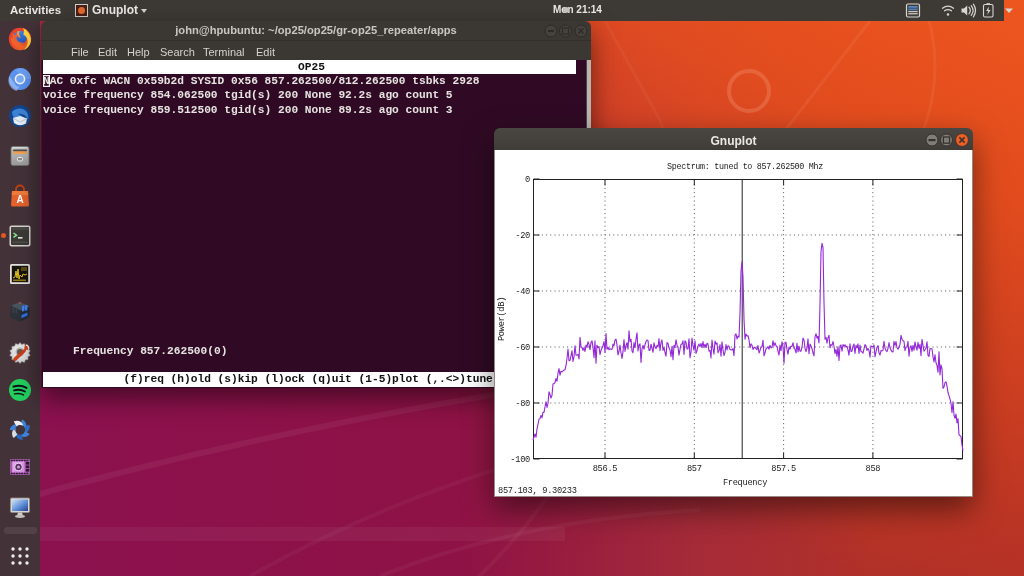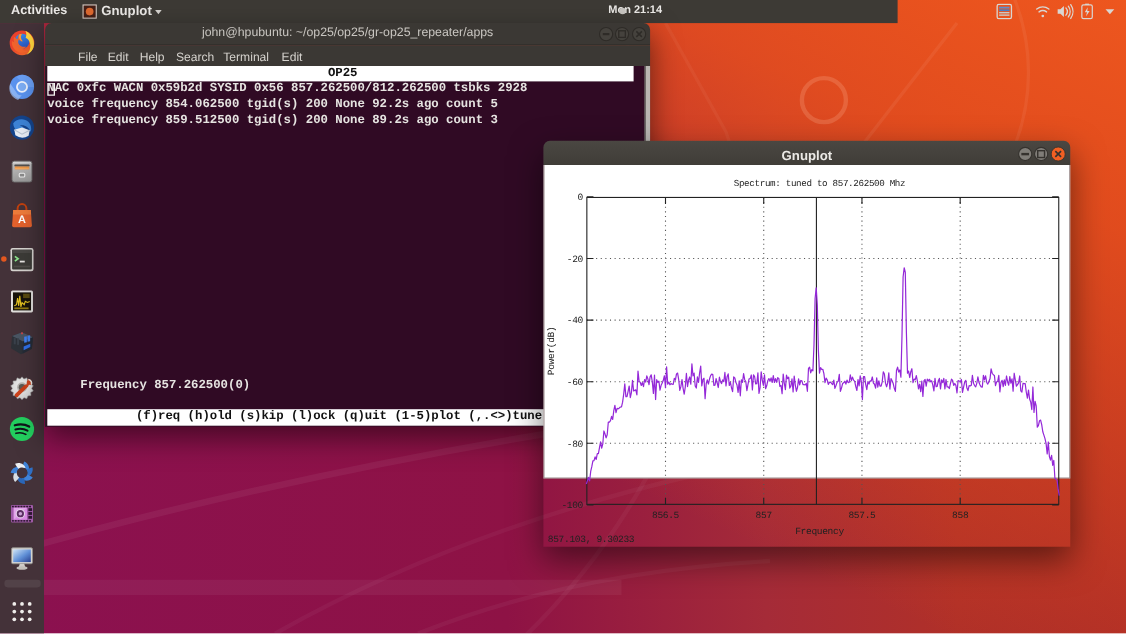--- a/index.html
+++ b/index.html
@@ -1,42 +1,42 @@
 <!DOCTYPE html>
 <html><head>
 <meta charset="utf-8">
 <style>
 * { margin:0; padding:0; box-sizing:border-box; }
 html,body { width:1024px; height:576px; overflow:hidden; }
 body { font-family:"Liberation Sans", sans-serif; position:relative; }
 #wall { position:absolute; left:0; top:0; width:1024px; height:576px;
   background:linear-gradient(205deg, rgba(240,88,30,0.96) 0%, rgba(238,83,27,0.8) 20%, rgba(235,80,25,0.45) 40%, rgba(235,80,25,0) 62%), linear-gradient(to right, #8b1150 0%, #8e1245 45%, #a52b38 68%, #b03028 85%, #ab2c28 100%);
 }
-#topbar { position:absolute; left:0; top:0; width:816px; height:21px; background:#3d3a35; color:#e8e6e3; }
+#topbar { position:absolute; left:0; top:0; width:1004px; height:21px; background:#3d3a35; color:#e8e6e3; }
 #topbar .act { position:absolute; left:10px; top:3.5px; font-size:11.5px; font-weight:600; color:#eceae7; }
 #topbar .appico { position:absolute; left:75px; top:4px; width:13px; height:13px; background:#471f16; border:1.5px solid #d0cdc8; }
 #topbar .appico i { position:absolute; left:1.5px; top:1.5px; width:7px; height:7px; background:#e06a30; border-radius:50%; display:block;}
 #topbar .appname { position:absolute; left:92px; top:3px; font-size:12px; font-weight:600; color:#eceae7; }
 #topbar .appcar { position:absolute; left:141px; top:9px; width:0; height:0; border-left:3.5px solid transparent; border-right:3.5px solid transparent; border-top:4.5px solid #d6d3cf; }
 #topbar .clock { position:absolute; left:506px; top:3.5px; font-size:10px; font-weight:700; color:#eceae7;margin-left:47px; }
 #topbar .notifdot { position:absolute; left:563px; top:7px; width:6px; height:6px; border-radius:50%; background:#c9c6c2; }
 #dock { position:absolute; left:0; top:21px; width:40px; height:555px; background:#443239; }
 .dkic { position:absolute; left:8px; width:24px; height:24px; }
 #term { position:absolute; left:41px; top:21px; width:550px; height:367px; box-shadow:0 10px 26px rgba(0,0,0,0.5); border-radius:6px 6px 0 0; }
 #term .tbar { position:absolute; left:0; top:0; width:550px; height:20px; background:#3b3834; border-radius:6px 6px 0 0; border-bottom:1px solid #33302c;}
-#term .ttext { position:absolute; left:0; top:3px; width:550px; text-align:center; font-size:11.2px; font-weight:400; color:#c9c6c1; }
+#term .ttext { position:absolute; left:0; top:3px; width:550px; text-align:center; font-size:11.2px; font-weight:700; color:#c9c6c1; }
 #term .menu { position:absolute; left:0; top:20px; width:550px; height:19px; background:#3b3834; }
 #term .menu span { position:absolute; top:5px; font-size:11px; color:#d5d2cd;margin-left:24px; }
 #term .body { position:absolute; left:0; top:39px; width:550px; height:328px; background:#300a24; border-left:1px solid #262227; overflow:hidden;font-weight:bold; }
 #term .scroll { position:absolute; right:0; top:39px; width:5px; height:328px; background:#b9b6b2; border-left:1px solid #4a4745;}
 pre.tm { font-family:"Liberation Mono", monospace; font-size:11.2px; line-height:14.2px; color:#e6e4e1; }
 #gp { position:absolute; left:494px; top:128px; width:479px; height:369px; box-shadow:0 12px 30px rgba(0,0,0,0.5); border-radius:6px 6px 0 0; }
 #gp .tbar { position:absolute; left:0; top:0; width:479px; height:22px; background:#454239; background:linear-gradient(#4a4742,#403d38); border-radius:6px 6px 0 0; }
 #gp .ttext { position:absolute; left:0; top:6px; width:479px; text-align:center; font-size:12px; font-weight:700; color:#ebe9e5; }
-#gp .body { position:absolute; left:0; top:22px; width:479px; height:285px; background:#ffffff; border-left:1px solid rgba(50,20,20,.5); border-right:1px solid rgba(50,20,20,.5); border-bottom:1px solid rgba(50,20,20,.5);}
+#gp .body { position:absolute; left:0; top:22px; width:479px; height:347px; background:#ffffff; border-left:1px solid rgba(50,20,20,.5); border-right:1px solid rgba(50,20,20,.5); border-bottom:1px solid rgba(50,20,20,.5);}
 .gt { font-family:"Liberation Mono", monospace; fill:#222; letter-spacing:-0.3px; }
 </style>
 </head>
 <body>
 <div id="wall"></div>
 <svg id="pattern" style="position:absolute;left:0;top:0" width="1024" height="576" viewBox="0 0 1024 576">
   <circle cx="749" cy="91" r="20" fill="none" stroke="rgba(255,190,160,0.22)" stroke-width="4"></circle>
   <circle cx="752" cy="66" r="183" fill="none" stroke="rgba(255,220,200,0.08)" stroke-width="3"></circle>
   <path d="M 870,21 L 700,240" stroke="rgba(255,220,200,0.08)" stroke-width="3" fill="none"></path>
   <path d="M 605,21 L 660,120 L 700,240" stroke="rgba(255,220,200,0.055)" stroke-width="3" fill="none"></path>

